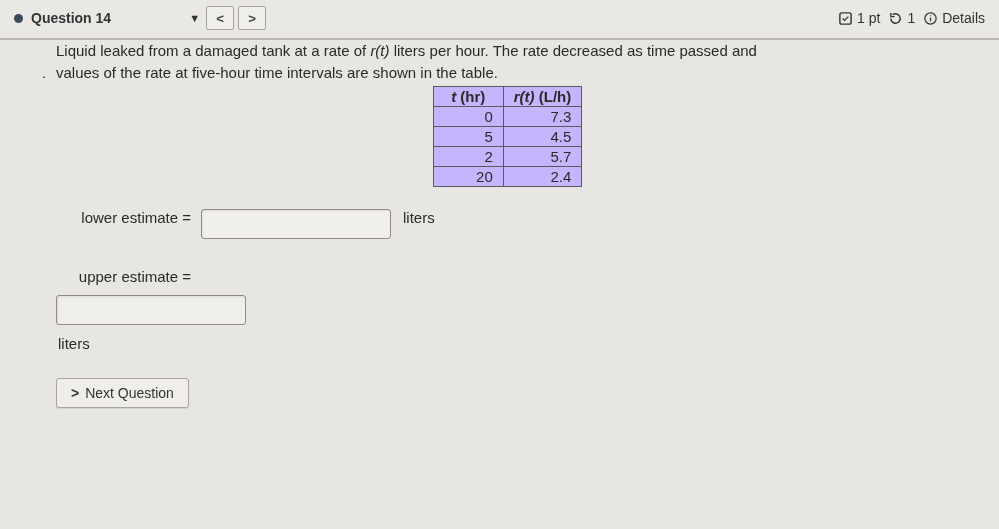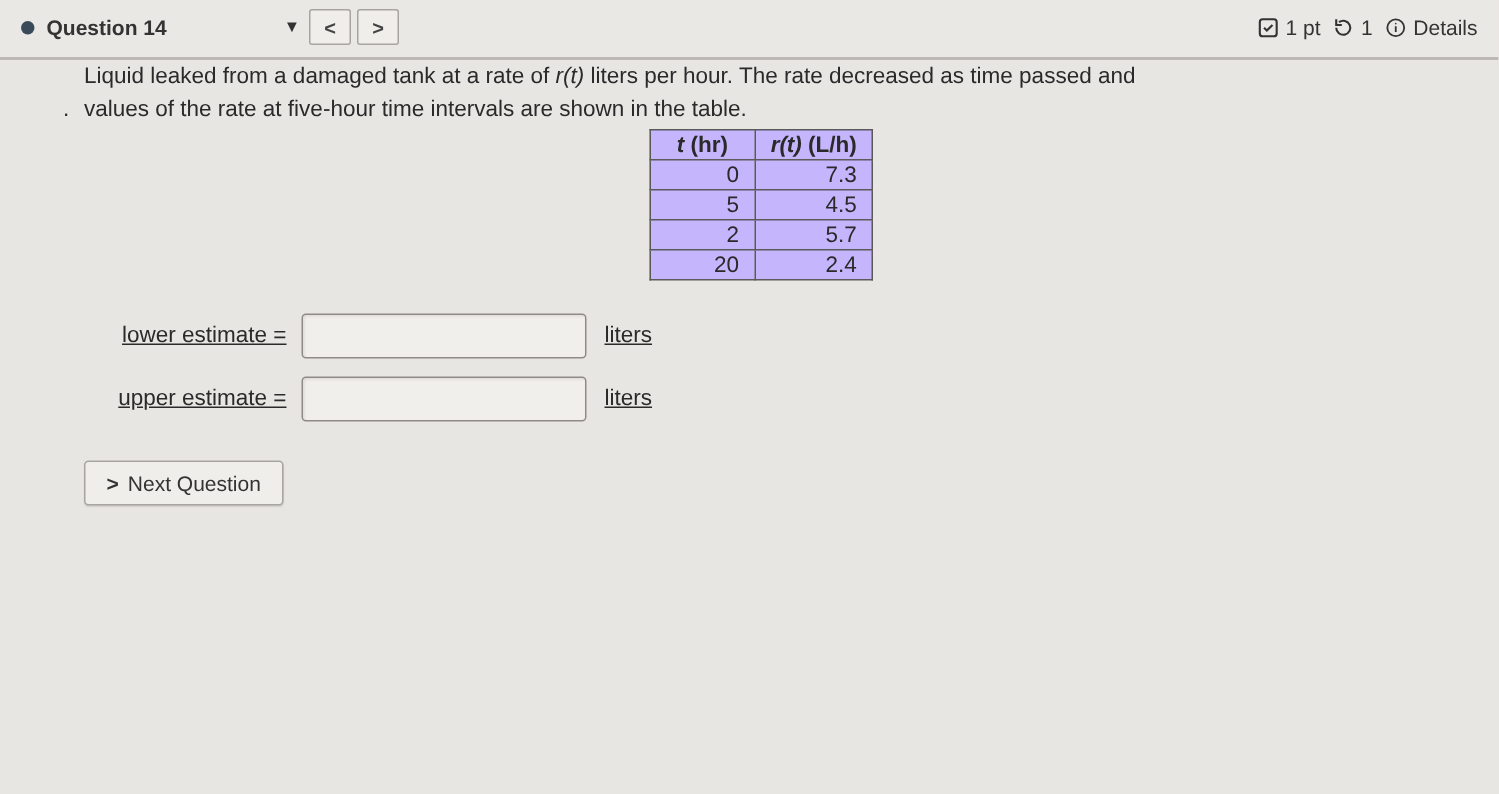--- a/index.html
+++ b/index.html
@@ -81,25 +81,24 @@
     text-align: center;
     font-style: normal;
   }
   .data-table th .ital { font-style: italic; font-weight:700; }
   .instr {
     margin-top: 26px;
     line-height: 1.45;
     max-width: 920px;
   }
   .answer-row {
-    display: flex; align-items: center; gap: 10px;
+    display: flex; align-items: flex-start; gap: 10px;
     margin-top: 22px;
-    text-decoration: underline;
-  }
-  .answer-row.second { margin-top: 12px; }
+  }
+  .answer-row.second { margin-top: 29px; flex-direction: column; }
   .ans-label { width: 135px; text-align: right; }
   .ans-input {
     width: 190px; height: 30px;
     border: 1px solid #8f8c87;
     background: #f1efec;
     border-radius: 3px;
     padding: 0 6px;
     font-size: 14px;
     box-shadow: inset 1px 1px 2px rgba(0,0,0,0.08);
   }

